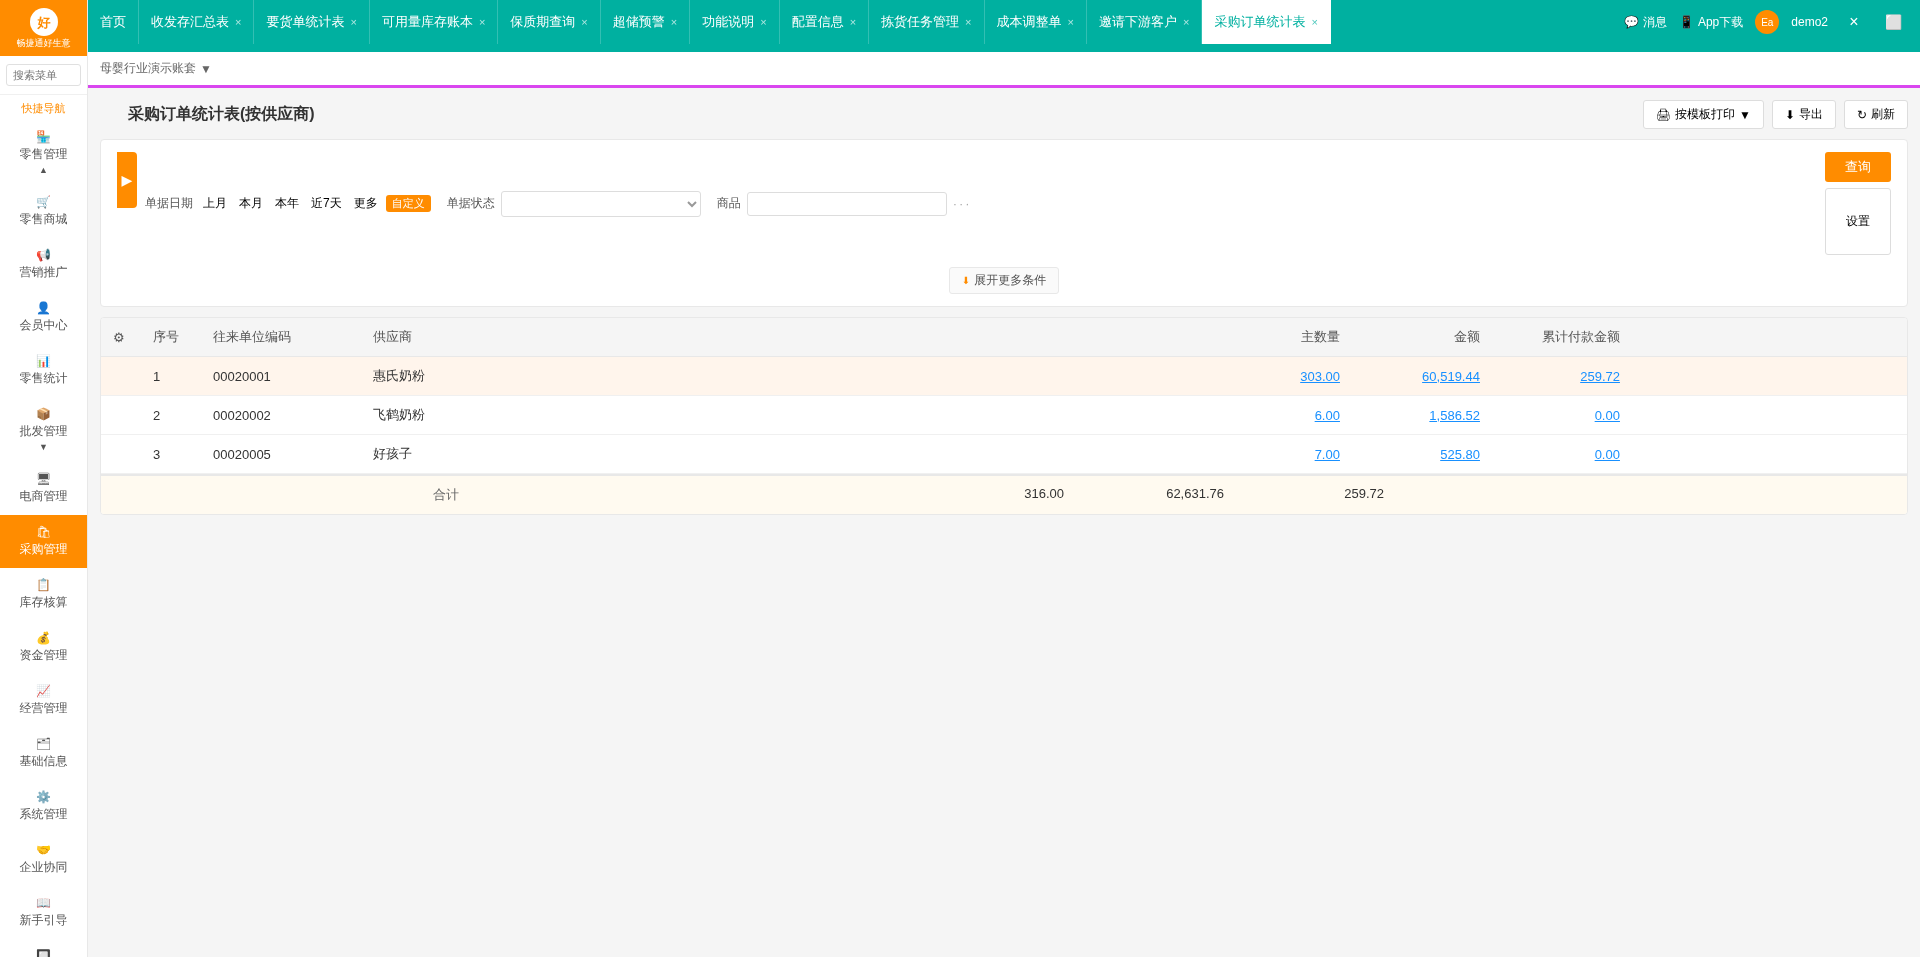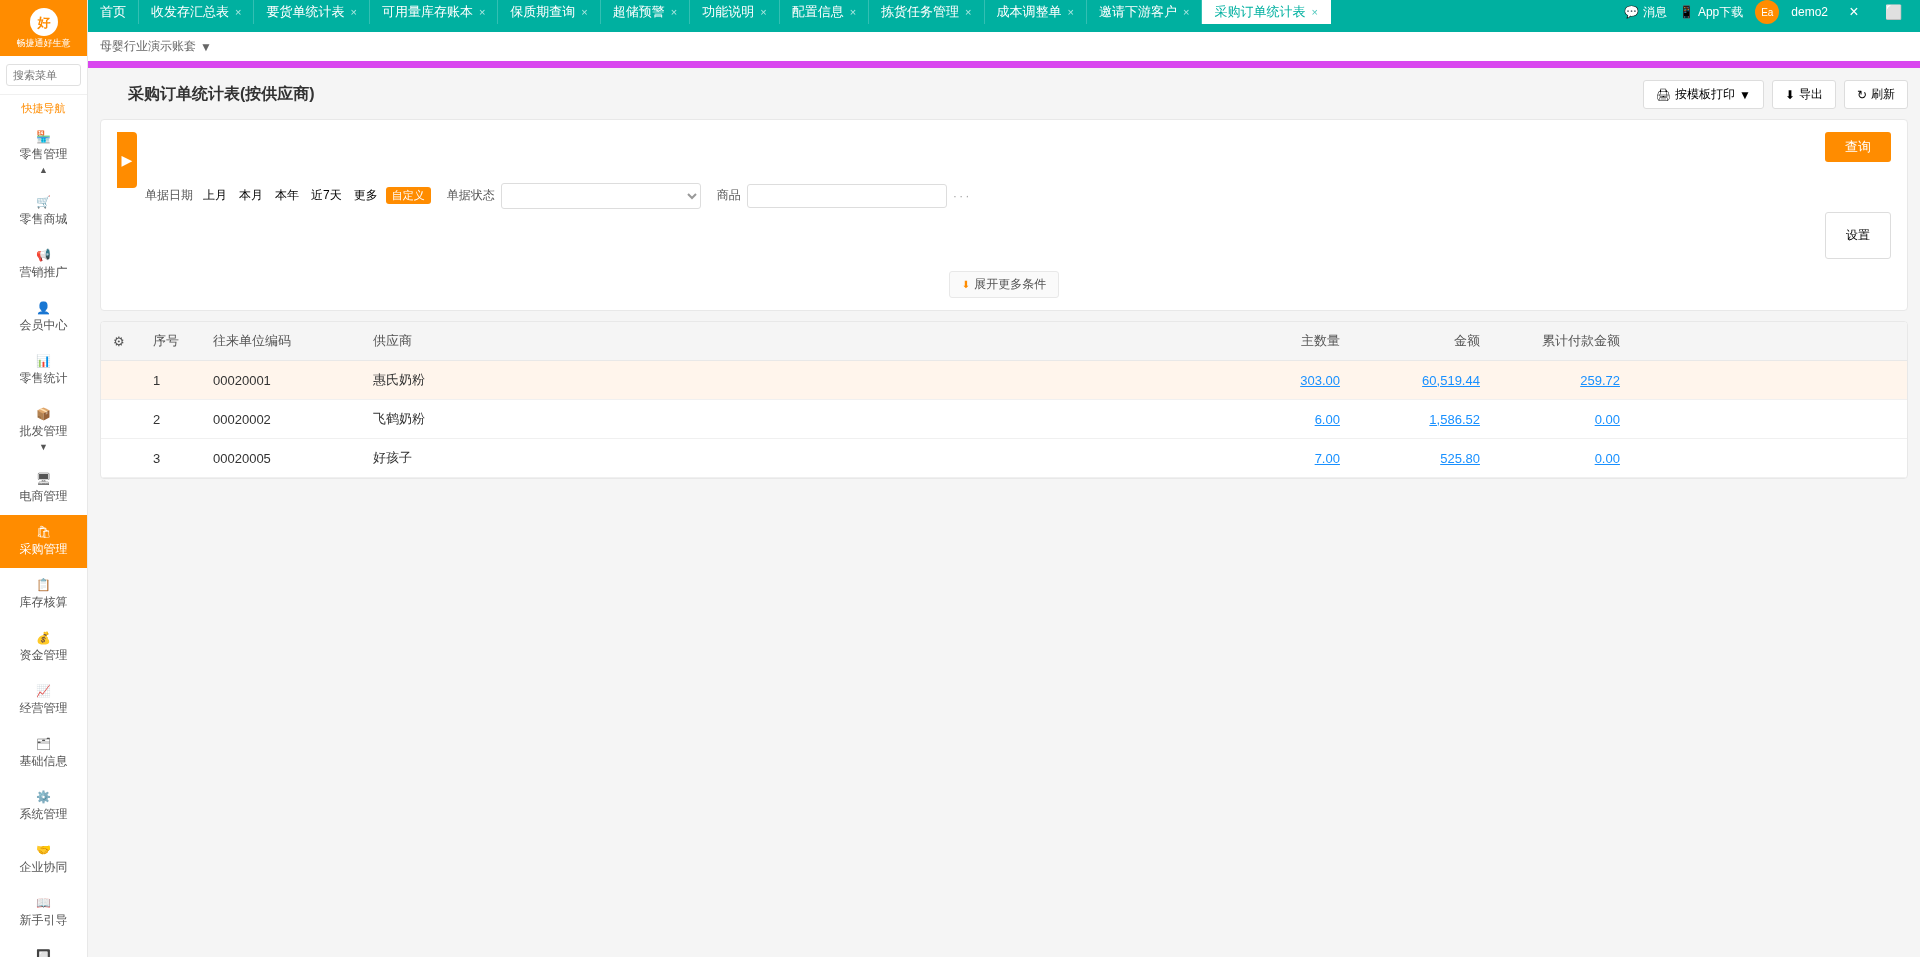--- a/index.html
+++ b/index.html
@@ -77,21 +77,21 @@
       flex: 1;
       display: flex;
       flex-direction: column;
       height: 100%;
       overflow: hidden;
     }
 
     
     .topbar {
       background: #00b0a0;
-      height: 32px;
+      height: 52px;
       display: flex;
       align-items: center;
       padding: 0 0 8px 0;
       color: #fff;
       font-size: 13px;
       flex-shrink: 0;
     }
     .topbar-nav {
       display: flex;
       align-items: center;
@@ -144,21 +144,21 @@
       font-size: 14px;
     }
 
     
     .subheader {
       background: #fff;
       height: 36px;
       display: flex;
       align-items: center;
       padding: 0 12px;
-      border-bottom: 7px solid #d946ef;
+      border-bottom: 3px solid #d946ef;
       flex-shrink: 0;
       font-size: 12px;
       color: #666;
     }
 
     
     .page-content {
       flex: 1;
       background: #f5f5f5;
       overflow: auto;
@@ -281,25 +281,24 @@
       color: #fff;
       border: none;
       padding: 6px 20px;
       border-radius: 3px;
       cursor: pointer;
       font-size: 13px;
     }
     .filter-settings-btn {
       border: 1px solid #ddd;
       background: #fff;
-      padding: 14px 16px;
-      border-radius: 3px;
-      cursor: pointer;
-      font-size: 12px;
-      margin-top: 44px;
+      padding: 24px 16px;
+      border-radius: 3px;
+      cursor: pointer;
+      font-size: 12px;
     }
     .filter-expand-row {
       display: flex;
       justify-content: center;
       margin-top: 8px;
     }
     .filter-expand-btn {
       display: flex;
       align-items: center;
       gap: 4px;
@@ -669,16 +668,26 @@
       <td>3</td>
       <td>00020005</td>
       <td>好孩子</td>
       <td class="text-right"><span class="num-link">7.00</span></td>
       <td class="text-right"><span class="num-link">525.80</span></td>
       <td class="text-right"><span class="num-link">0.00</span></td>
       <td></td>
     </tr>
           </tbody>
       </table>
+      <div class="table-footer">
+        <span style="width:40px;"></span>
+        <span style="width:60px;"></span>
+        <span style="width:160px;"></span>
+        <span class="footer-label" style="flex:1;">合计</span>
+        <span class="footer-val" style="width:120px;text-align:right;">316.00</span>
+        <span class="footer-val" style="width:140px;text-align:right;">62,631.76</span>
+        <span class="footer-val" style="width:140px;text-align:right;">259.72</span>
+        <span style="flex:1;"></span>
+      </div>
     </div>
 
   </div>
 </div>
 
 </body></html>

